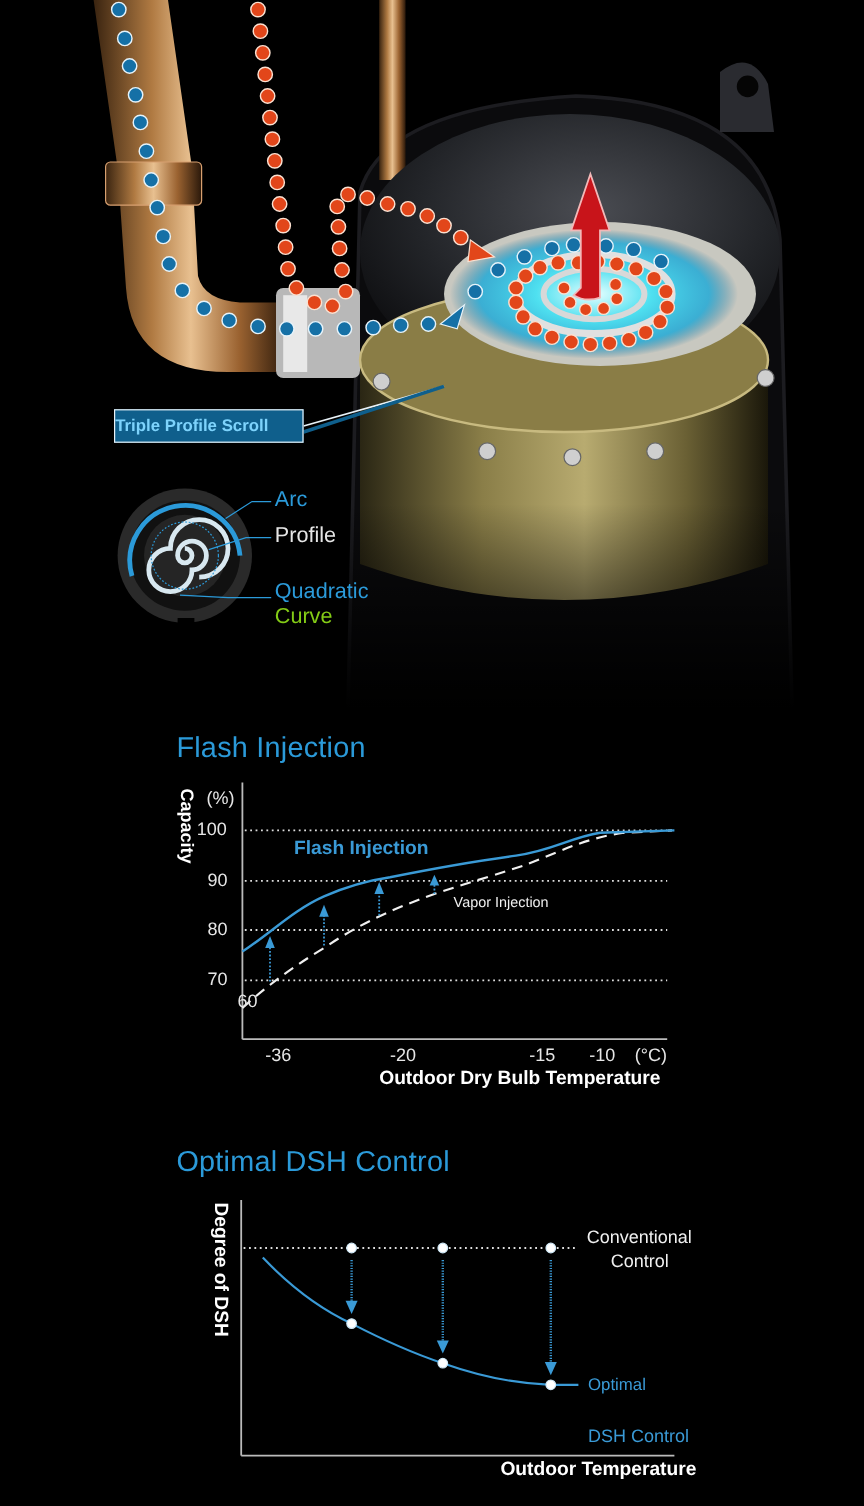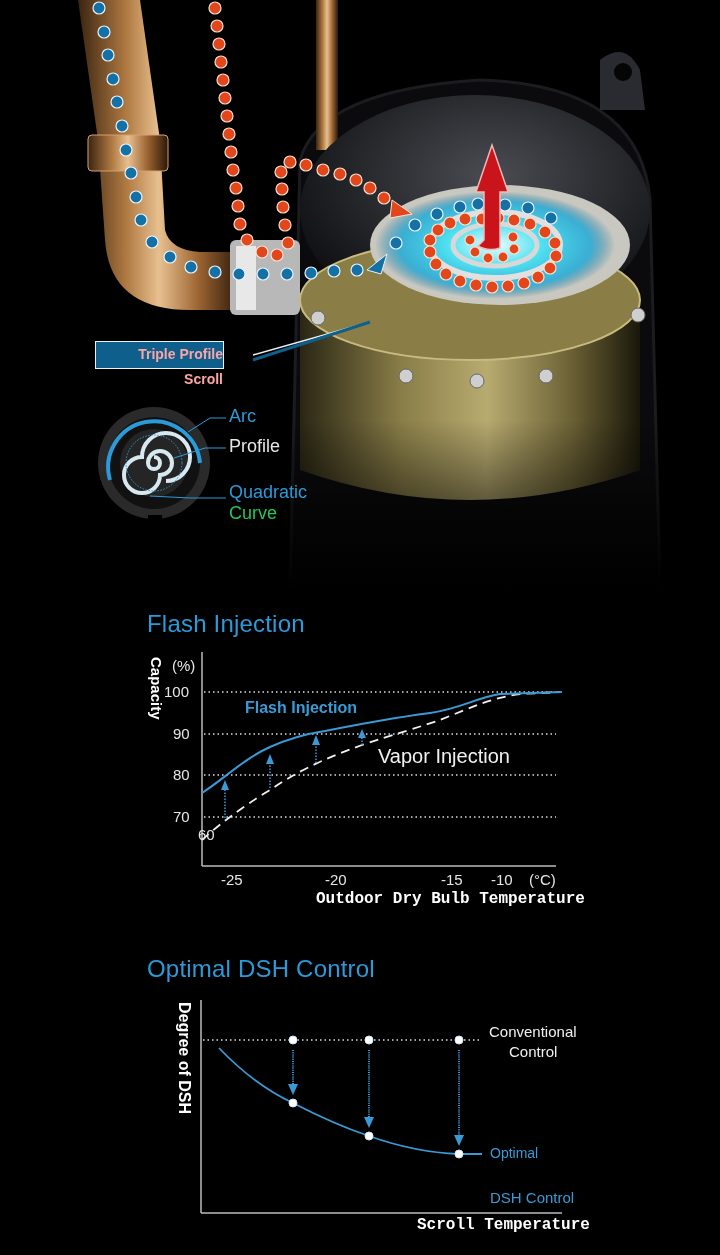--- a/index.html
+++ b/index.html
@@ -1,23 +1,23 @@
 <!DOCTYPE html>
 <html><head>
 <meta charset="utf-8">
 <style>
   html,body{margin:0;padding:0;background:#000;}
   body{width:720px;height:1255px;position:relative;overflow:hidden;font-family:"DejaVu Sans","Liberation Sans",sans-serif;color:#fff;}
   .abs{position:absolute;}
   #hero{position:absolute;left:0;top:0;width:720px;height:590px;}
-  .callout{position:absolute;left:95px;top:341px;width:129px;height:28px;background:#0f5f8c;border:1.5px solid #e8f2f8;box-sizing:border-box;color:#fca5a5;font-family:"Liberation Sans",sans-serif;font-weight:bold;font-size:14px;line-height:25px;text-align:right;}
+  .callout{position:absolute;left:95px;top:341px;width:158px;height:28px;background:#0f5f8c;border:1.5px solid #e8f2f8;box-sizing:border-box;color:#7dd3fc;font-family:"Liberation Sans",sans-serif;font-weight:bold;font-size:14px;line-height:25px;text-align:left;}
   .scroll-label{position:absolute;font-family:"Liberation Sans",sans-serif;font-size:18px;}
   .sec-title{position:absolute;font-family:"Liberation Sans",sans-serif;font-size:24px;color:#2b9ad9;letter-spacing:0.2px;}
   .tick{position:absolute;font-family:"Liberation Sans",sans-serif;font-size:15px;color:#e6e6e6;}
-  .axis-title{position:absolute;font-family:Liberation Mono, monospace;font-weight:bold;font-size:16px;color:#fff;text-align:right;}
+  .axis-title{position:absolute;font-family:Liberation Sans, sans-serif;font-weight:bold;font-size:16px;color:#fff;text-align:right;}
   .series-label{position:absolute;font-family:"Liberation Sans",sans-serif;font-size:16px;}
   svg text{font-family:"Liberation Sans",sans-serif;}
 </style>
 </head>
 <body>
 
 <div id="hero">
   <svg width="720" height="590" viewBox="0 0 720 590">
     <defs>
       <linearGradient id="copper" x1="0" x2="1" y1="0" y2="0">
@@ -203,21 +203,21 @@
       <polyline points="188,432 210,418 226,418"></polyline>
       <polyline points="174,458 205,448 226,448"></polyline>
       <polyline points="150,496 190,498 226,498"></polyline>
     </g>
   </svg>
 
   <div class="callout">Triple Profile Scroll</div>
   <div class="scroll-label" style="left:229px;top:406px;color:#2b9ad9;">Arc</div>
   <div class="scroll-label" style="left:229px;top:436px;color:#e6e6e6;">Profile</div>
   <div class="scroll-label" style="left:229px;top:482px;color:#2b9ad9;">Quadratic</div>
-  <div class="scroll-label" style="left:229px;top:503px;color:#22c55e;">Curve</div>
+  <div class="scroll-label" style="left:229px;top:503px;color:#84cc16;">Curve</div>
 </div>
 
 <div class="sec-title" style="left:147px;top:610px;">Flash Injection</div>
 
 <div class="abs" style="left:0;top:0;width:720px;height:1255px;pointer-events:none;">
   <svg width="720" height="1255" viewBox="0 0 720 1255" style="position:absolute;left:0;top:0;">
 
     <line x1="202" y1="652" x2="202" y2="866" stroke="#bbb" stroke-width="1.5"></line>
     <line x1="202" y1="866" x2="556" y2="866" stroke="#bbb" stroke-width="1.5"></line>
 
@@ -272,27 +272,27 @@
     <text x="179" y="1002" transform="rotate(90 179 1002)" fill="#fff" font-weight="bold" font-size="16">Degree of DSH</text>
   </svg>
 </div>
 
 <div class="tick" style="left:172px;top:657px;">(%)</div>
 <div class="tick" style="left:164px;top:683px;">100</div>
 <div class="tick" style="left:173px;top:725px;">90</div>
 <div class="tick" style="left:173px;top:766px;">80</div>
 <div class="tick" style="left:173px;top:808px;">70</div>
 <div class="tick" style="left:173px;top:826px;margin-left:25px;">60</div>
-<div class="tick" style="left:221px;top:871px;">-25</div>
+<div class="tick" style="left:221px;top:871px;">-36</div>
 <div class="tick" style="left:325px;top:871px;">-20</div>
 <div class="tick" style="left:401px;top:871px;margin-left:40px;">-15</div>
 <div class="tick" style="left:491px;top:871px;">-10</div>
 <div class="tick" style="left:529px;top:871px;">(°C)</div>
 <div class="axis-title" style="left:316px;top:890px;">Outdoor Dry Bulb Temperature</div>
 <div class="series-label" style="left:245px;top:699px;color:#3a9ad6;font-weight:bold;">Flash Injection</div>
-<div class="series-label" style="left:378px;top:745px;color:#f0f0f0;font-size:20px;">Vapor Injection</div>
+<div class="series-label" style="left:378px;top:745px;color:#f0f0f0;font-size:12px;">Vapor Injection</div>
 
 <div class="sec-title" style="left:147px;top:955px;">Optimal DSH Control</div>
 <div class="series-label" style="left:489px;top:1023px;color:#f0f0f0;font-size:15px;">Conventional</div>
 <div class="series-label" style="left:489px;top:1043px;color:#f0f0f0;font-size:15px;margin-left:20px;">Control</div>
 <div class="series-label" style="left:490px;top:1145px;color:#3a9ad6;font-size:14px;">Optimal</div>
 <div class="series-label" style="left:490px;top:1165px;color:#3a9ad6;font-size:15px;margin-top:24px;">DSH Control</div>
-<div class="axis-title" style="left:417px;top:1216px;">Scroll Temperature</div>
+<div class="axis-title" style="left:417px;top:1216px;">Outdoor Temperature</div>
 
 </body></html>

